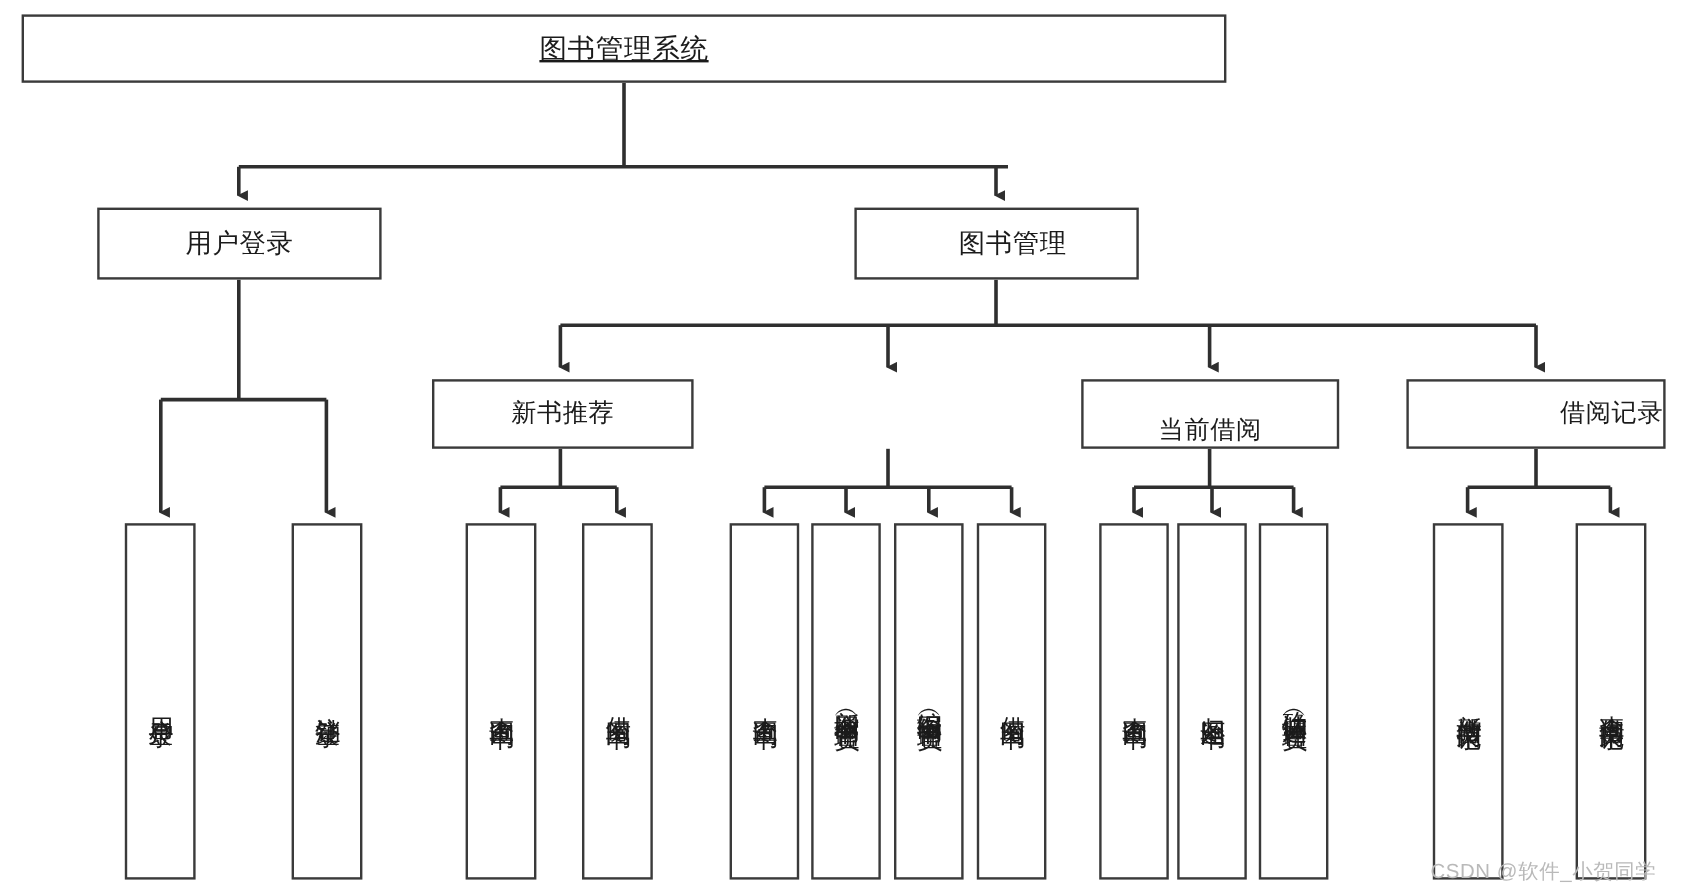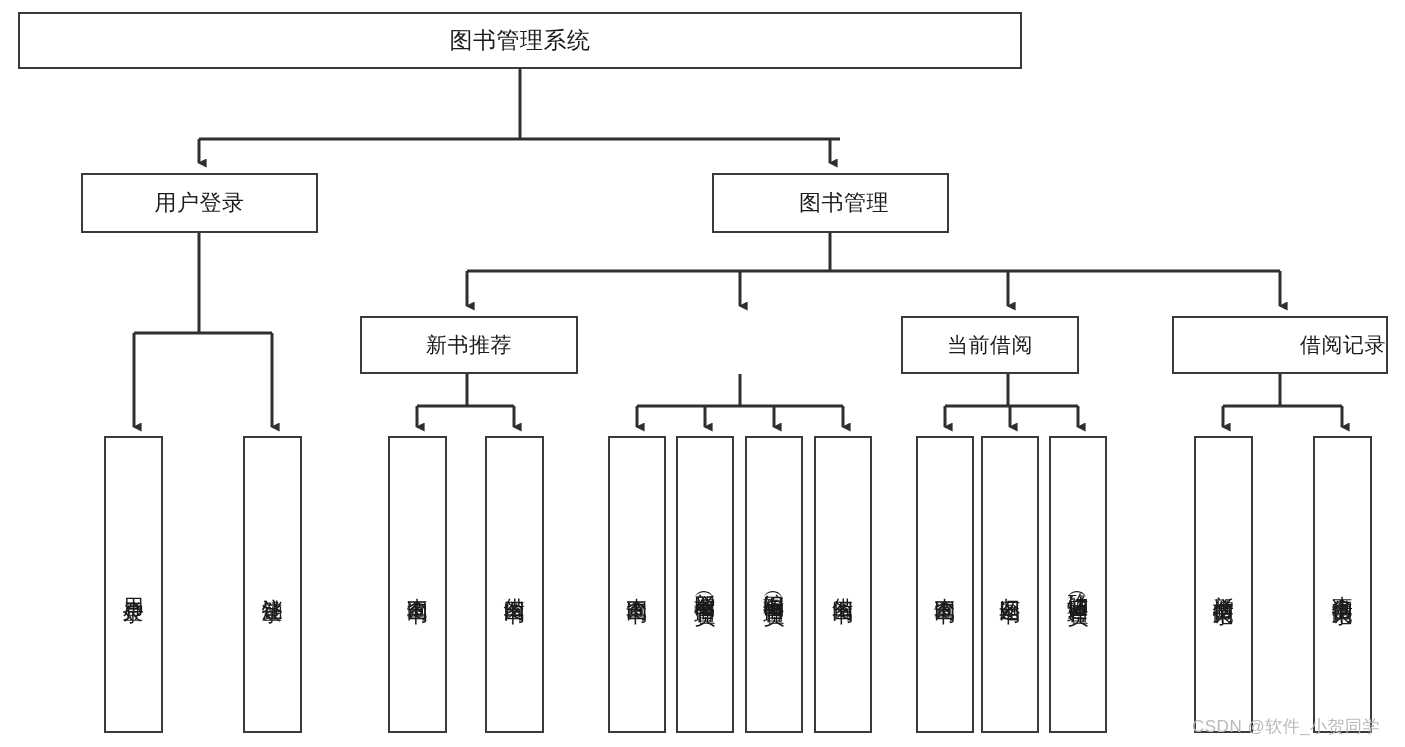--- a/index.html
+++ b/index.html
@@ -36,20 +36,21 @@
     color: #1b1b1b;
   }
   .node .label {
     display: block;
     text-align: center;
     line-height: 1.18;
     letter-spacing: 0.5px;
   }
   .node-root .label {
     font-size: 23px;
+    text-decoration: underline;
   }
   .node-l1 .label {
     font-size: 22px;
   }
   .node-l2 .label {
     font-size: 21px;
   }
   
   .node-leaf {
     border-width: 2.5px;
@@ -134,21 +135,21 @@
   <div class="node node-l1" style="left:81px; top:173px; width:237px; height:60px;">
     <span class="label">用户登录</span>
   </div>
   <div class="node node-l1" style="left:712px; top:173px; width:237px; height:60px;padding-left:27px;">
     <span class="label">图书管理</span>
   </div>
 
   <div class="node node-l2" style="left:360px; top:316px; width:218px; height:58px;">
     <span class="label">新书推荐</span>
   </div>
-  <div class="node node-l2" style="left:901px; top:316px; width:178px; height:58px;">
+  <div class="node node-l2" style="left:901px; top:316px; width:215px; height:58px;align-items:flex-end;">
     <span class="label">当前借阅</span>
   </div>
   <div class="node node-l2" style="left:1172px; top:316px; width:216px; height:58px;justify-content:flex-end;">
     <span class="label">借阅记录</span>
   </div>
 
   <div class="node node-leaf" style="left:104px; top:436px; width:59px; height:297px;">
     <span class="label">用户登录</span>
   </div>
   <div class="node node-leaf" style="left:243px; top:436px; width:59px; height:297px;">

